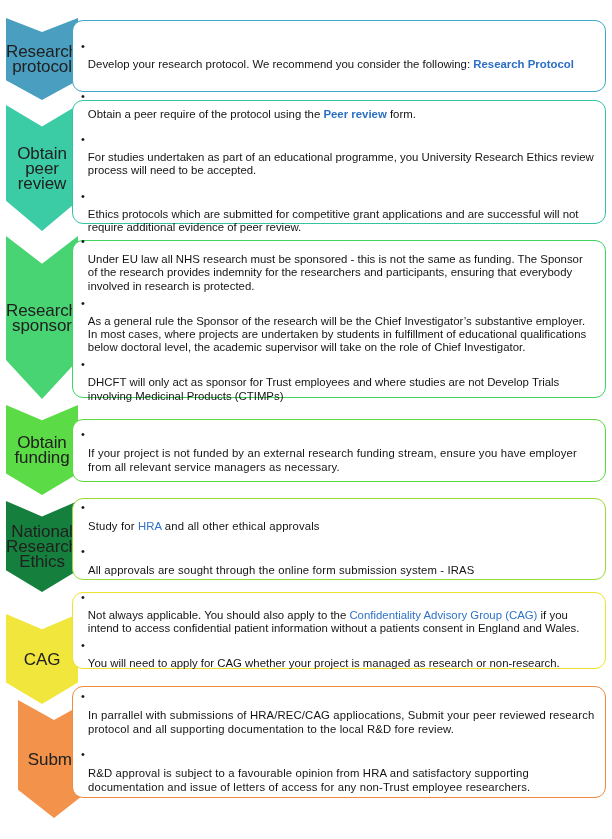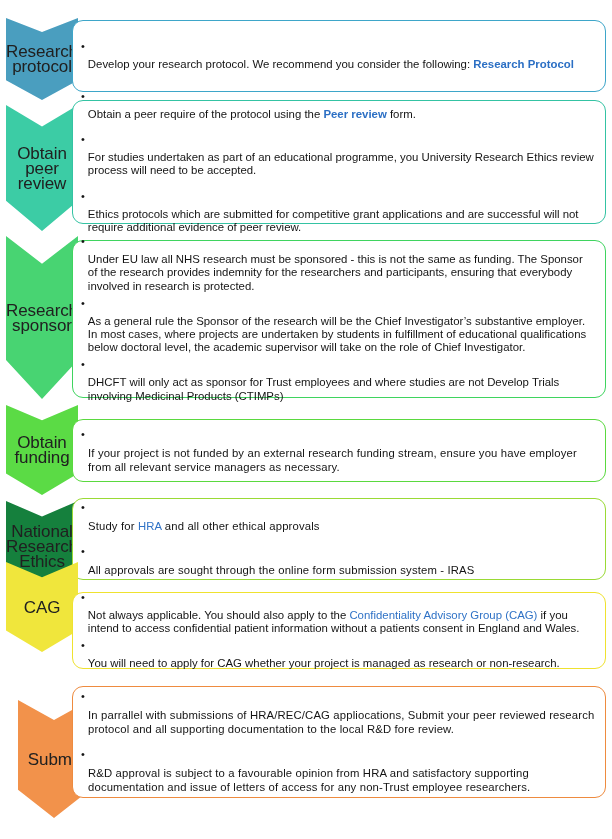--- a/index.html
+++ b/index.html
@@ -158,21 +158,21 @@
     <div class="box wide airy" style="top: 498px; height: 82px; border-color: rgb(154, 218, 53);">
       <div class="bullet">
         <span class="dot">•</span>
         <span class="btext"><span>Study for </span><span class="link-plain">HRA</span><span> and all other ethical approvals</span></span>
       </div>
       <div class="bullet">
         <span class="dot">•</span>
         <span class="btext"><span>All approvals are sought through the online form submission system - IRAS</span></span>
       </div>
     </div>
-    <div class="stage" style="top: 562px; height: 90px; background: rgb(240, 230, 60);">
+    <div class="stage" style="top: 614px; height: 90px; background: rgb(240, 230, 60);">
       <div class="stage-label">CAG</div>
     </div>
     <div class="box tight" style="top: 592px; height: 77px; border-color: rgb(239, 226, 47);">
       <div class="bullet">
         <span class="dot">•</span>
         <span class="btext"><span>Not always applicable. You should also apply to the </span><span class="link-plain">Confidentiality Advisory Group (CAG)</span><span> if you intend to access confidential patient information without a patients consent in England and Wales.</span></span>
       </div>
       <div class="bullet">
         <span class="dot">•</span>
         <span class="btext"><span>You will need to apply for CAG whether your project is managed as research or non-research.</span></span>

